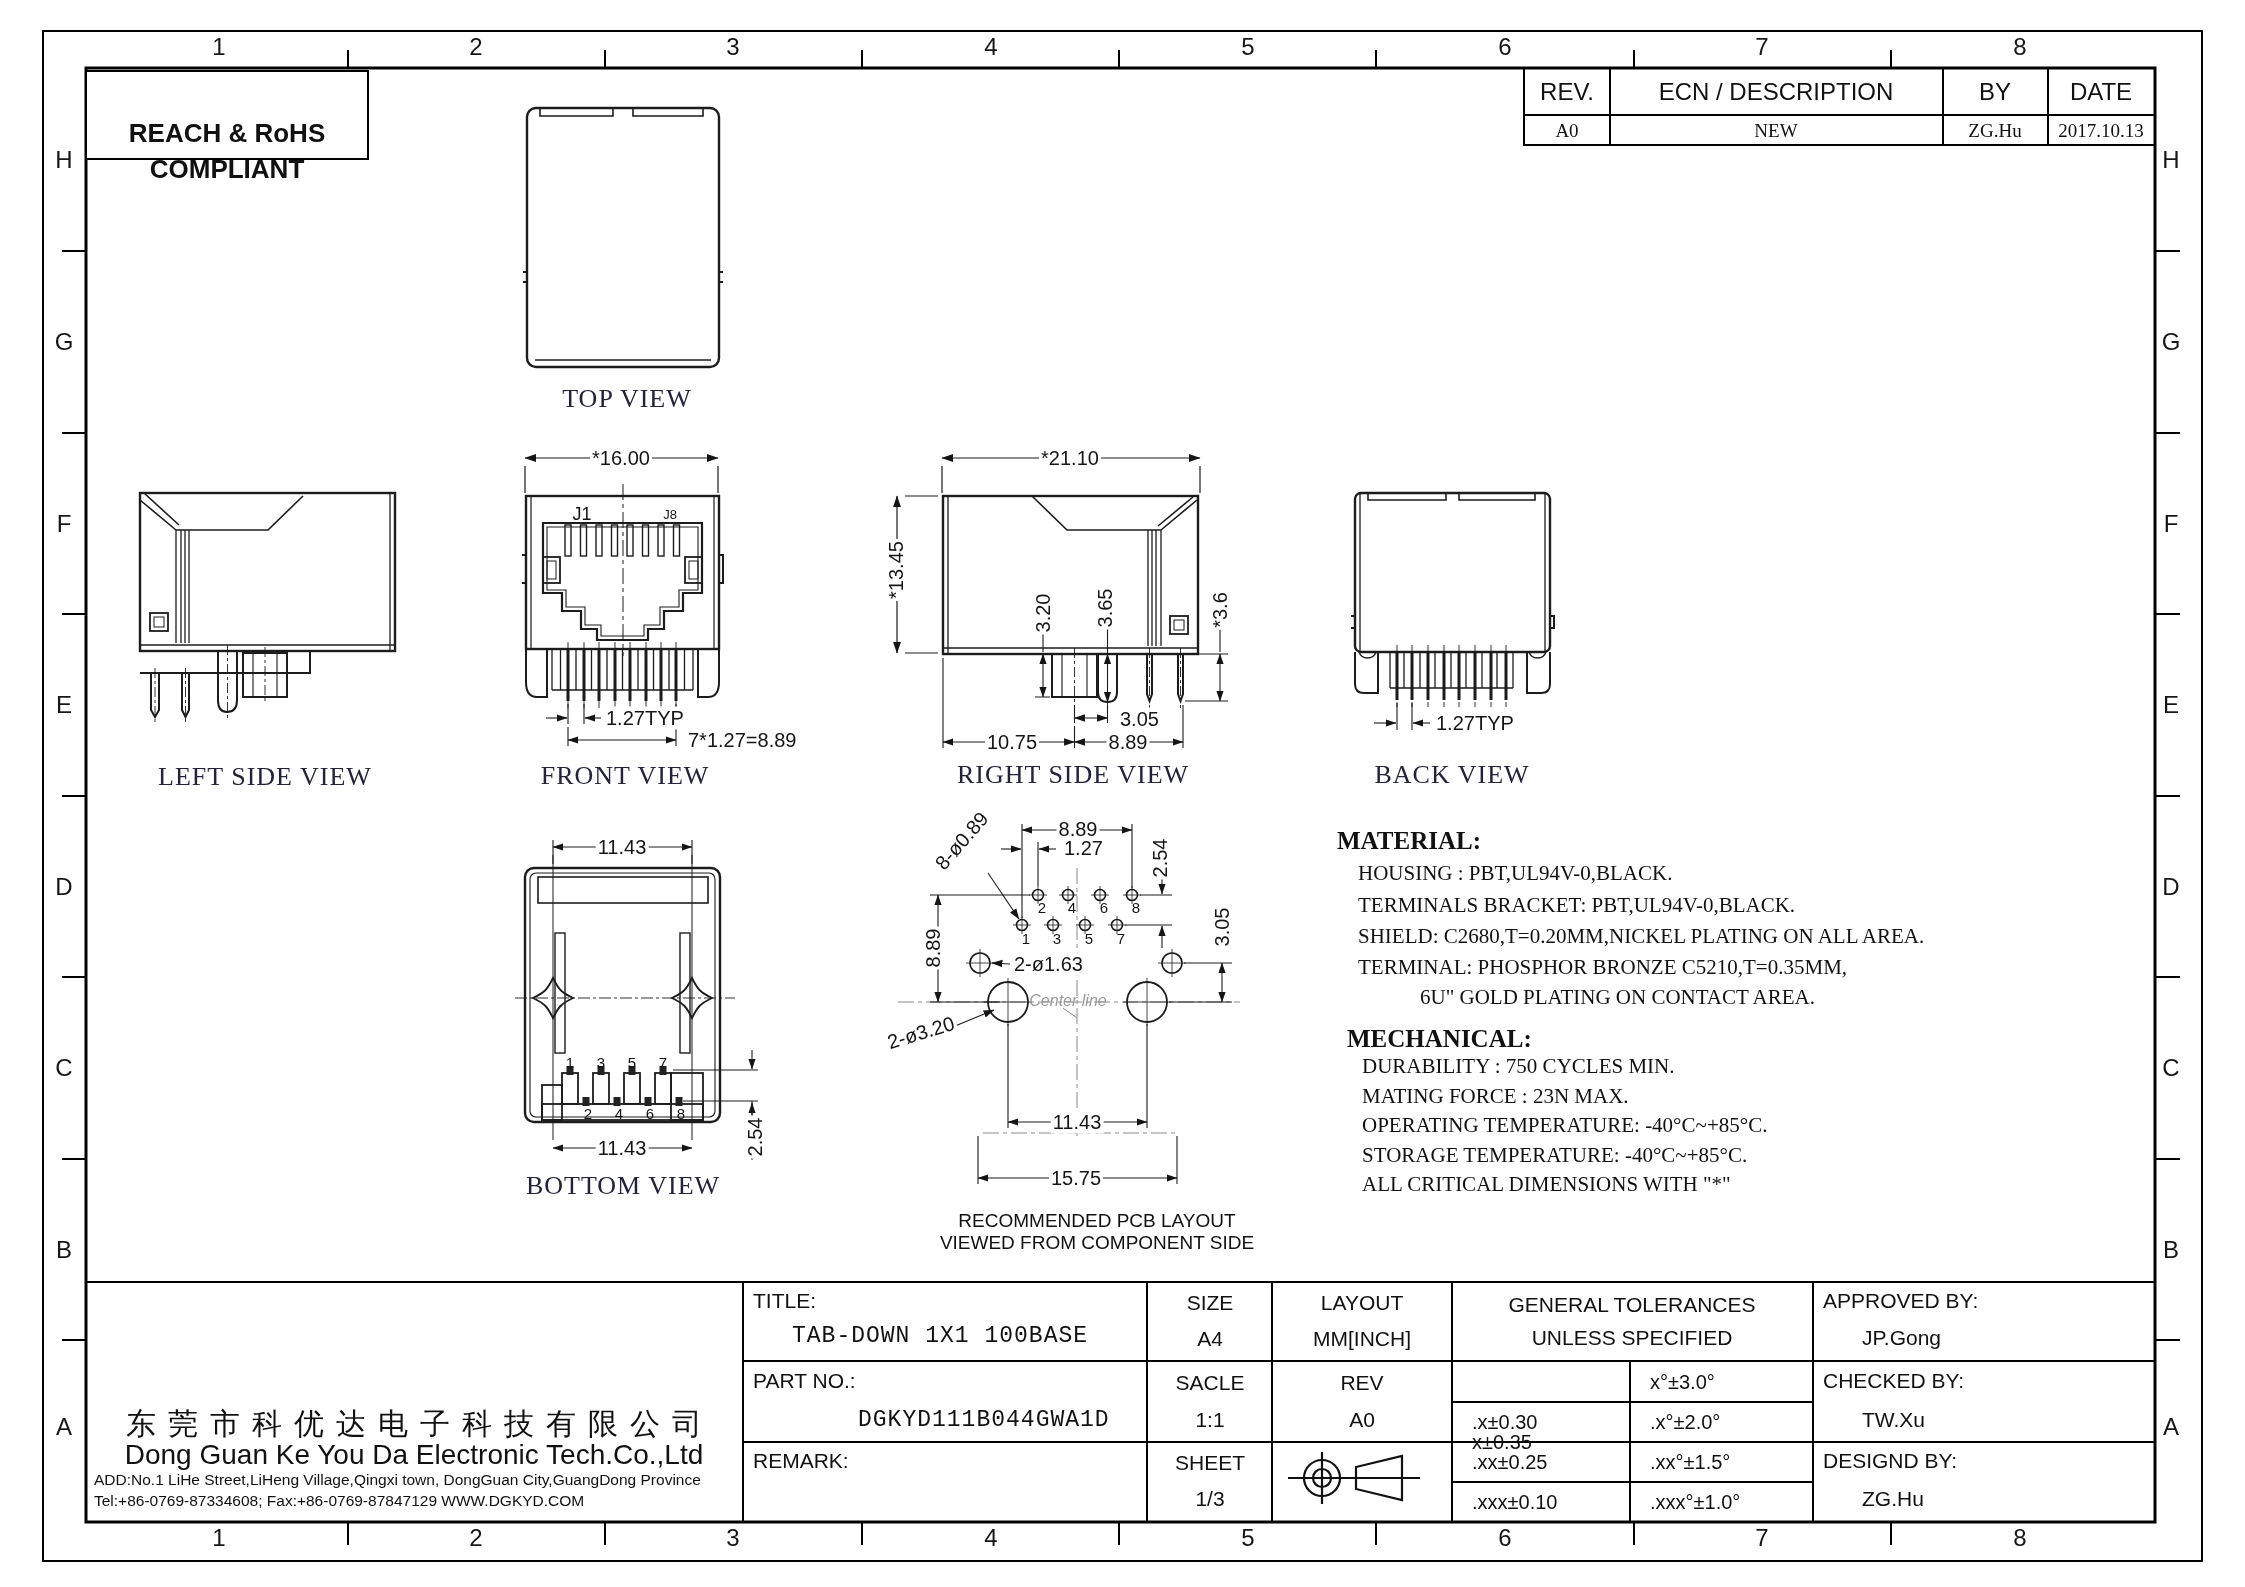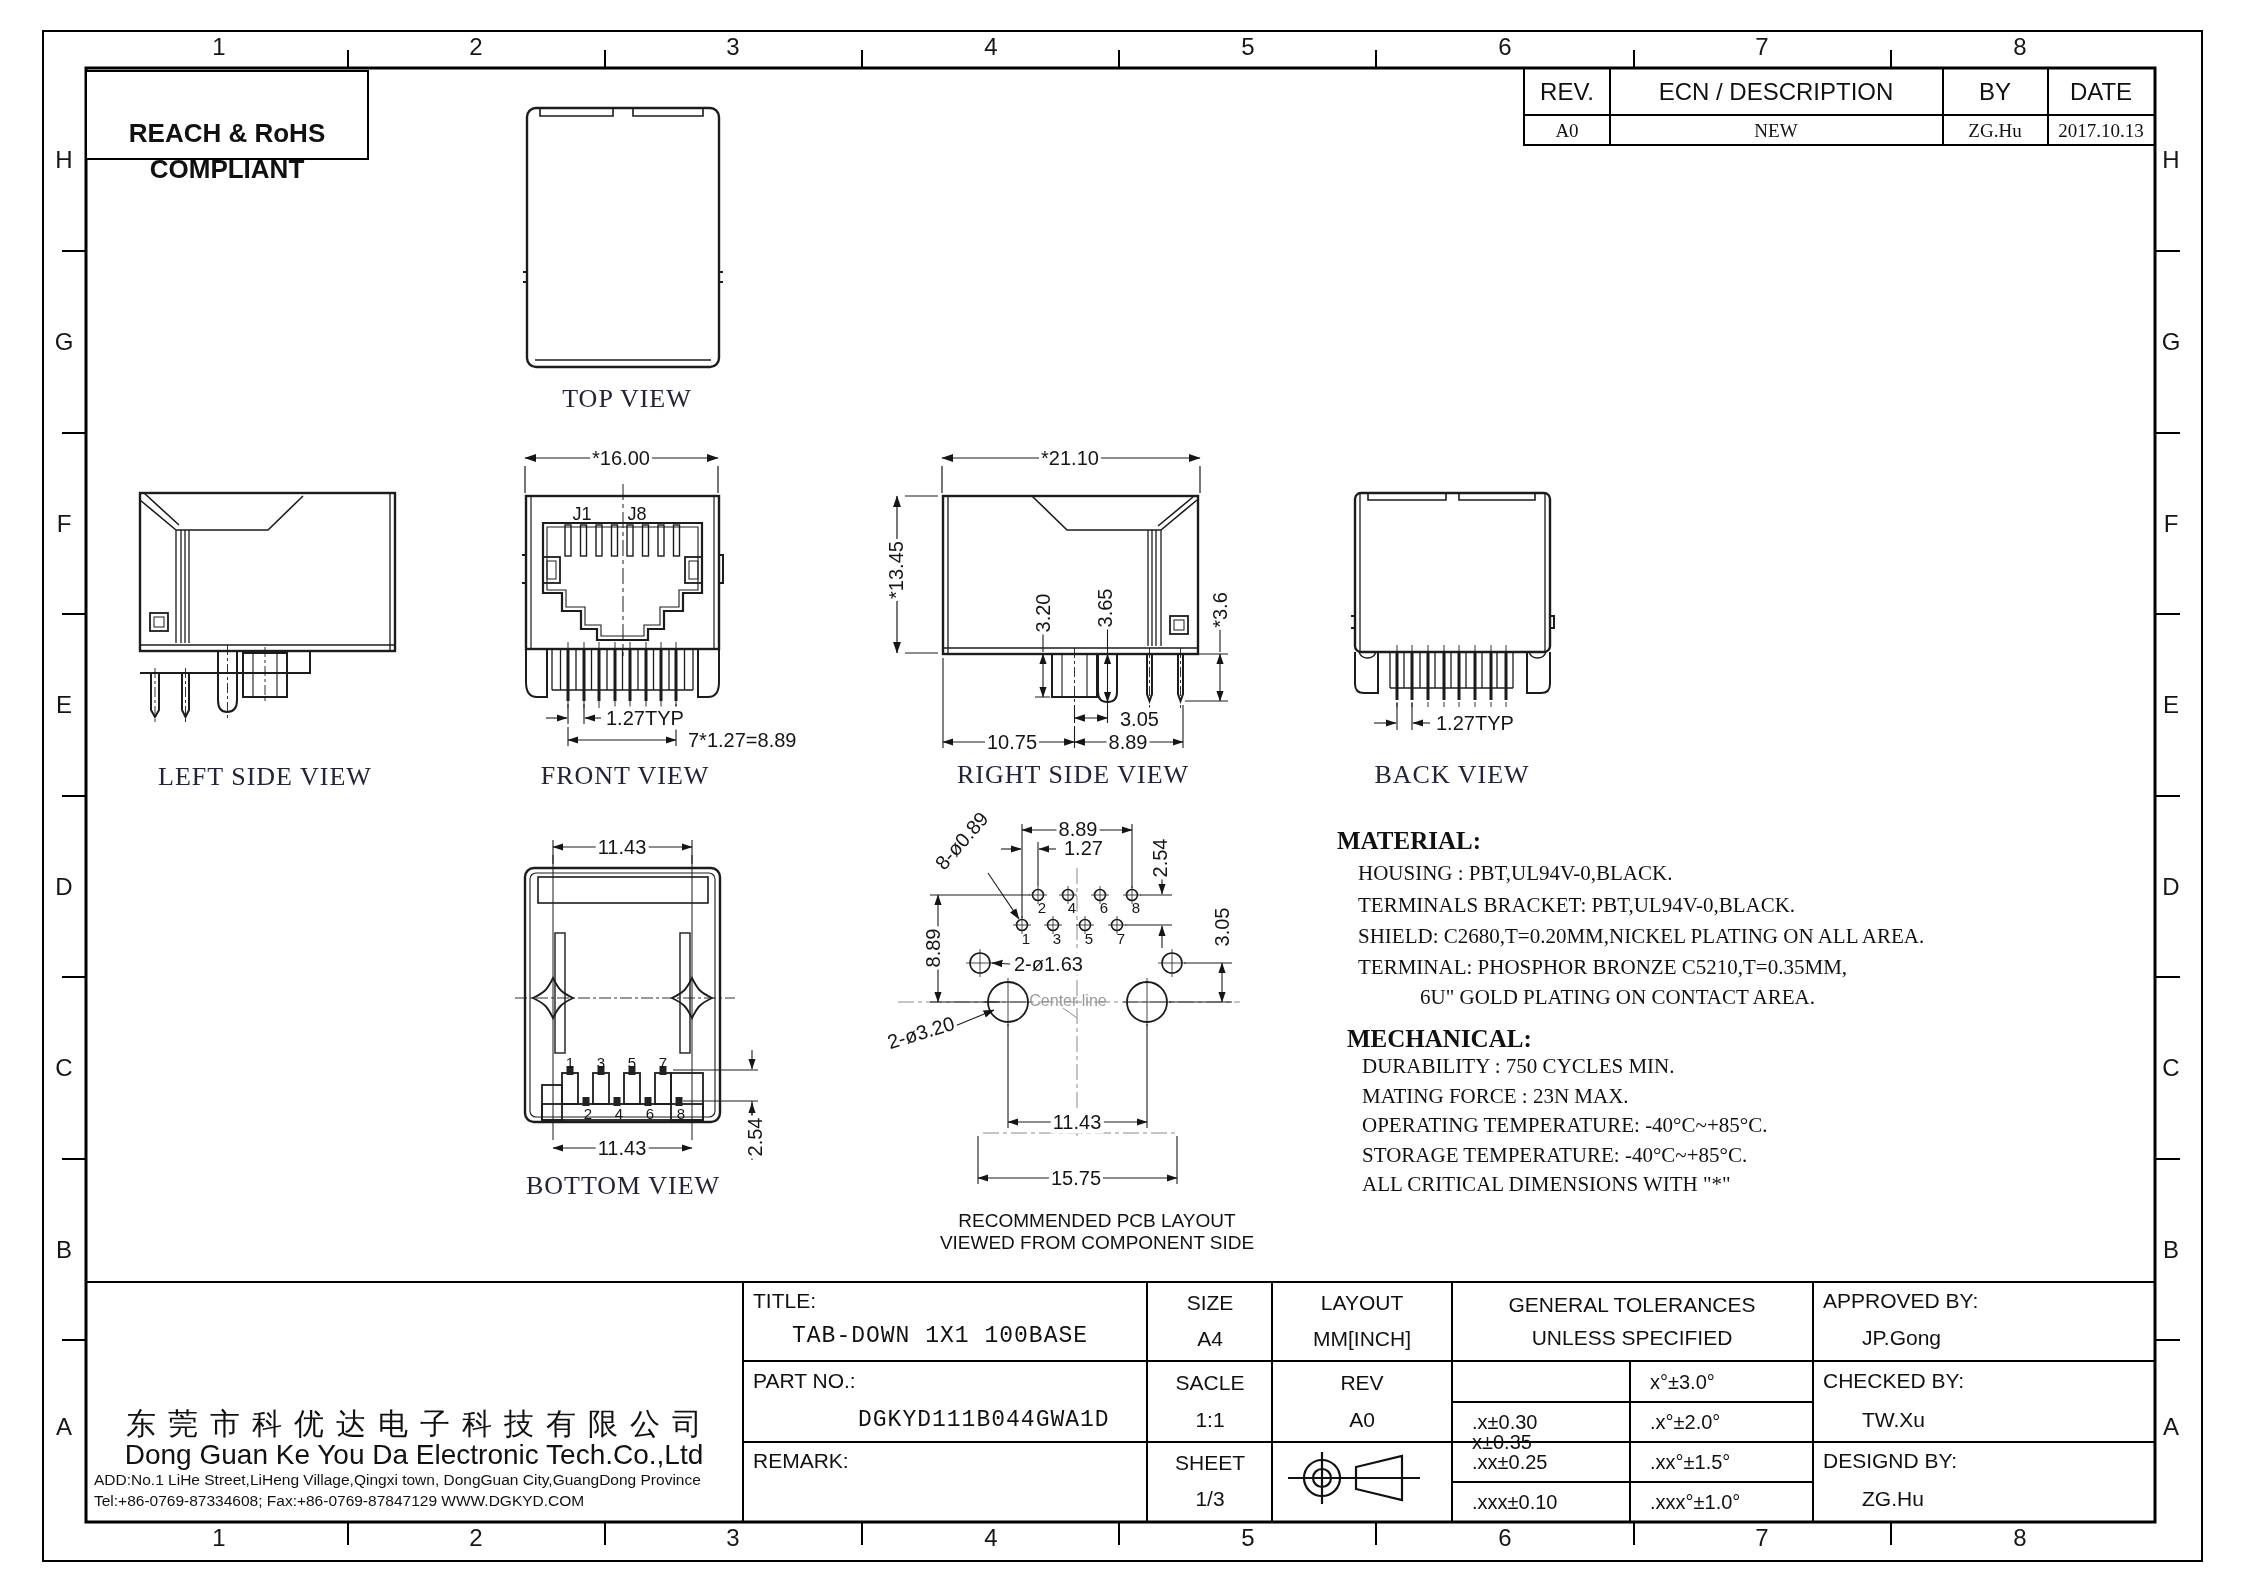--- a/index.html
+++ b/index.html
@@ -18,21 +18,21 @@
   .tbl{font-size:21px;}
   .tbv{font-family:"Liberation Mono",monospace;font-size:23px;letter-spacing:1px;}
   .tol{font-size:20px;}
   .revh{font-size:24px;}
   .revd{font-family:"Liberation Serif",serif;font-size:19px;}
   .comp{font-size:26px;font-weight:bold;text-align:center;line-height:36px;margin-top:36px;}
   .logo{font-size:104px;font-weight:500;letter-spacing:1px;}
   .cn{font-size:30px;letter-spacing:12px;}
   .en{font-size:28px;}
   .addr{font-size:15.5px;}
-  .gray{color:#9a9a9a;background:transparent;}
+  .gray{color:#9a9a9a;background:transparent;font-style:italic;}
 </style>
 </head>
 <body>
 
 <div class="sheet">
 
 <svg class="lines" width="2245" height="1587" viewBox="0 0 2245 1587">
   <defs>
     <marker id="ar" viewBox="0 0 10 10" refX="9.5" refY="5" markerWidth="10" markerHeight="10" orient="auto-start-reverse">
       <path d="M0,1.6 L10,5 L0,8.4 z" fill="#151515"></path>
@@ -353,21 +353,21 @@
 
 <span class="t vlabel" style="left:627px;top:399px">TOP VIEW</span>
 <span class="t vlabel" style="left:265px;top:777px">LEFT SIDE VIEW</span>
 <span class="t vlabel" style="left:625px;top:776px">FRONT VIEW</span>
 <span class="t vlabel" style="left:1073px;top:775px">RIGHT SIDE VIEW</span>
 <span class="t vlabel" style="left:1452px;top:775px">BACK VIEW</span>
 <span class="t vlabel" style="left:623px;top:1186px">BOTTOM VIEW</span>
 
 <span class="t dim" style="left:621px;top:458px">*16.00</span>
 <span class="t pinn" style="left:582px;top:514px;font-size:18px">J1</span>
-<span class="t pinn" style="left:637px;top:514px;font-size:18px">J8</span>
+<span class="t pinn" style="left:670px;top:514px;font-size:13px">J8</span>
 <span class="tl dim" style="left:604px;top:718px">1.27TYP</span>
 <span class="tl dim" style="left:686px;top:740px">7*1.27=8.89</span>
 
 <span class="t dim" style="left:1070px;top:458px">*21.10</span>
 <span class="t dimv" style="left:896px;top:570px">*13.45</span>
 <span class="t dimv" style="left:1043px;top:613px">3.20</span>
 <span class="t dimv" style="left:1105px;top:608px">3.65</span>
 <span class="t dimv" style="left:1220px;top:610px">*3.6</span>
 <span class="tl dim" style="left:1118px;top:719px">3.05</span>
 <span class="t dim" style="left:1012px;top:742px">10.75</span>

